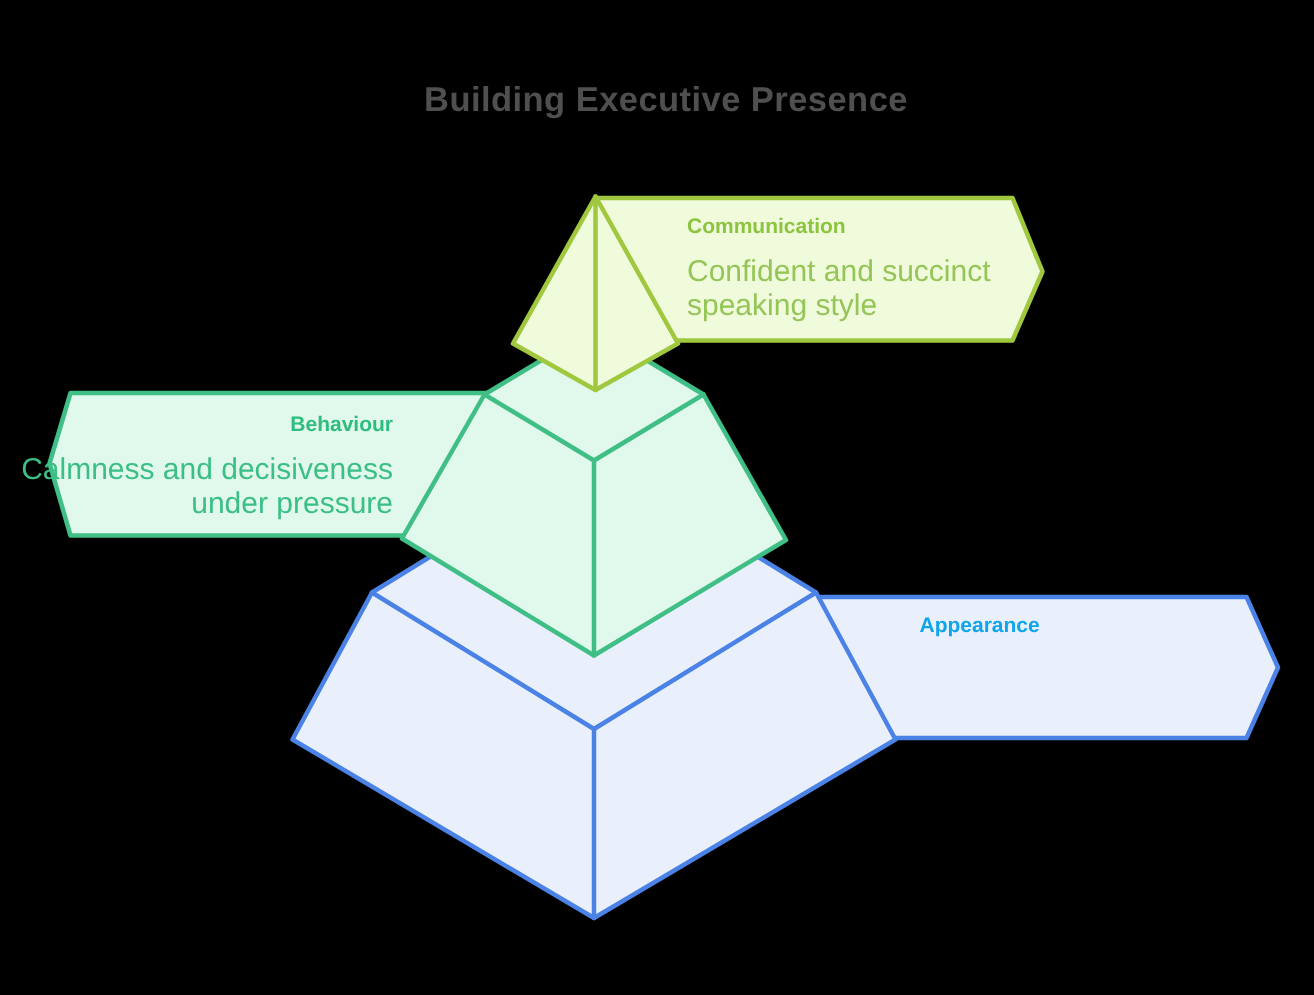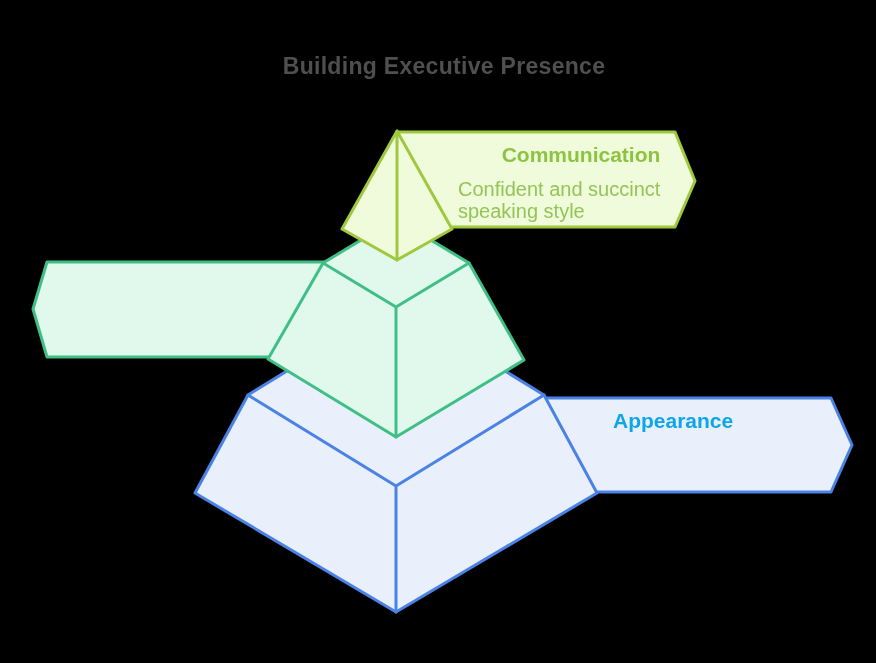--- a/index.html
+++ b/index.html
@@ -33,26 +33,25 @@
     stroke-linejoin: round;
   }
   .edges {
     fill: none;
     stroke-width: 3;
     stroke-linecap: round;
     stroke-linejoin: round;
   }
   .callout-text { position: absolute; }
   .callout-heading {
-    font-size: 21px;
+    font-size: 14px;
     font-weight: bold;
     line-height: 1.1;
     margin-bottom: 12px;
     white-space: nowrap;
-    text-align: right;
   }
   .callout-desc {
     font-size: 20px;
     line-height: 1.12;
     white-space: pre-line;
   }
   .pos-communication { left: 458px; top: 143px; text-align: left; }
   .pos-behaviour     { right: 614px; top: 275px; text-align: right; }
   .pos-appearance    { left: 613px; top: 409px; text-align: left; }
 </style>
@@ -80,18 +79,23 @@
     <path class="shape" d="M397,131 L342,229 L397,260 L452,229 Z" fill="#f0fbdc" stroke="#9fc83e"></path>
     <path class="edges" d="M397,131 L397,260" stroke="#9fc83e"></path>
   </svg>
 
   <div class="callout-text pos-communication">
     <div class="callout-heading" style="color: rgb(140, 196, 63);">Communication</div>
     <div class="callout-desc" style="color: rgb(148, 197, 86);">Confident and succinct
 speaking style</div>
   </div>
 
+  <div class="callout-text pos-behaviour">
+    <div class="callout-heading" style="color: rgb(46, 189, 126);">Behaviour</div>
+    <div class="callout-desc" style="color: rgb(60, 191, 135);">Calmness and decisiveness
+under pressure</div>
+  </div>
 
   <div class="callout-text pos-appearance">
     <div class="callout-heading" style="color: #0ea5e9;">Appearance</div>
   </div>
 
 </div>
 
 </body></html>

